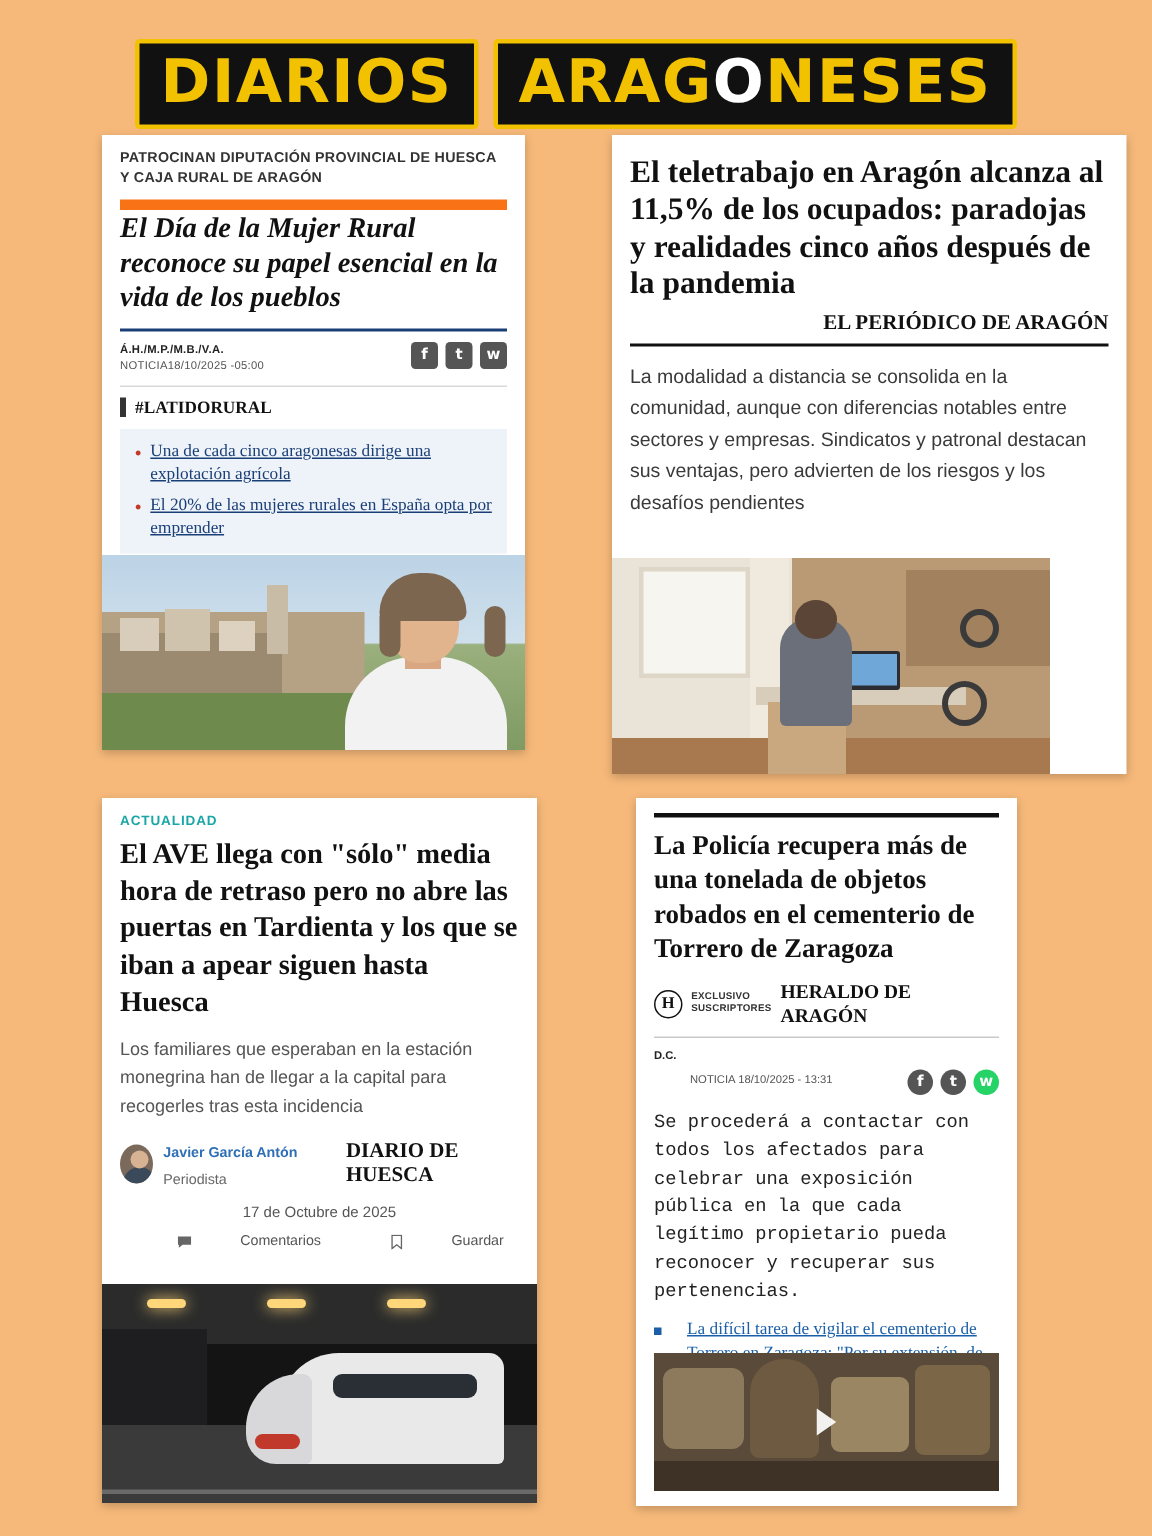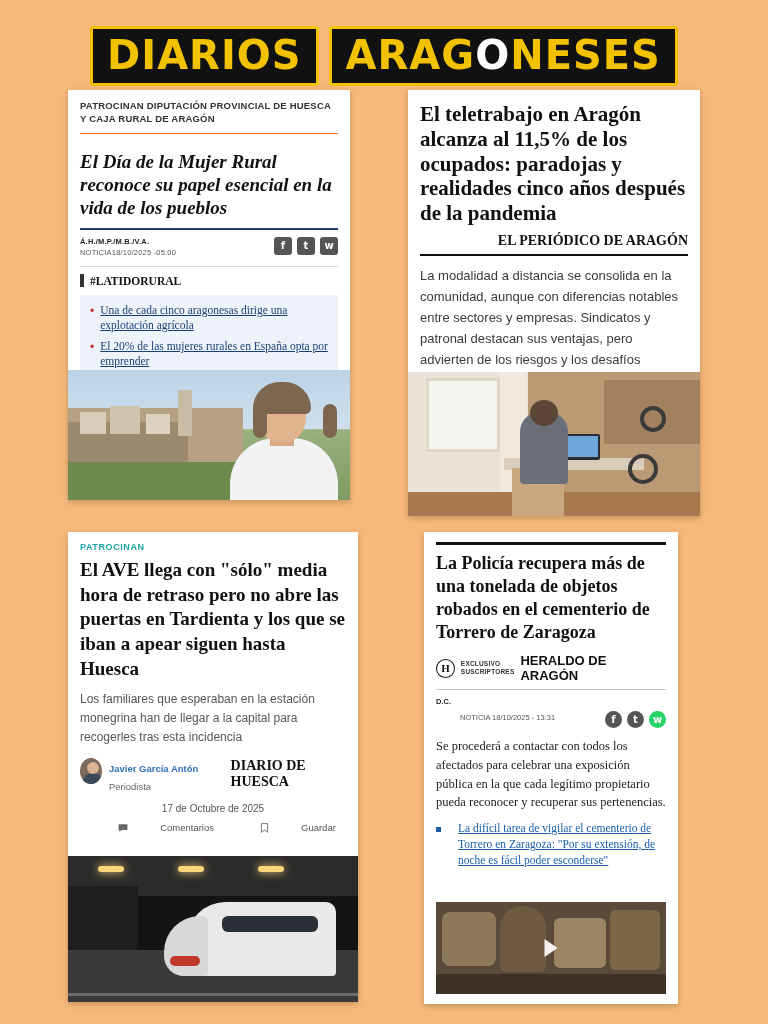--- a/index.html
+++ b/index.html
@@ -41,21 +41,21 @@
     box-shadow: 0 2px 6px rgba(0,0,0,0.22);
     overflow:hidden;
   }
   .pad { padding:10px 12px; }
 
   
   #card1 { left:68px; top:90px; width:282px; height:410px; }
   .c1-kicker {
     font-size:9.5px; font-weight:700; letter-spacing:.2px; color:#333;
     line-height:1.35; text-transform:uppercase;
-    border-bottom:1px solid #f97316; padding-bottom:7px; margin-bottom:16px;
+    border-bottom:7px solid #f97316; padding-bottom:7px; margin-bottom:1px;
   }
   .c1-title {
     font-family:"Liberation Serif", serif;
     font-style:italic; font-weight:700;
     font-size:19px; line-height:1.22; color:#111;
     padding-bottom:9px; border-bottom:2px solid #1a3f77;
   }
   .c1-byline { font-size:7.5px; font-weight:700; color:#222; letter-spacing:.2px; margin-top:7px;}
   .c1-date { font-size:7.5px; color:#555; margin-top:2px; letter-spacing:.2px;}
   .c1-meta-row { display:flex; align-items:center; justify-content:space-between; }
@@ -88,21 +88,21 @@
   .ph1-green { position:absolute; left:0; top:92px; width:180px; height:40px; background:#6f8a4d;}
   .ph1-person { position:absolute; right:8px; bottom:0; width:120px; height:126px; }
   .ph1-body { position:absolute; left:8px; bottom:0; width:108px; height:62px; background:#f2f2f2; border-radius:46px 46px 0 0;}
   .ph1-neck { position:absolute; left:48px; bottom:54px; width:24px; height:18px; background:#d9a882;}
   .ph1-head { position:absolute; left:36px; bottom:58px; width:48px; height:54px; background:#e2b48e; border-radius:50% 50% 45% 45%;}
   .ph1-hair { position:absolute; left:31px; bottom:86px; width:58px; height:32px; background:#7d6650; border-radius:28px 28px 6px 6px;}
   .ph1-hair2 { position:absolute; left:31px; bottom:62px; width:14px; height:34px; background:#7d6650; border-radius:8px;}
   .ph1-hair3 { position:absolute; right:5px; bottom:62px; width:14px; height:34px; background:#7d6650; border-radius:8px;}
 
   
-  #card2 { left:408px; top:90px; width:292px; height:426px; }
+  #card2 { left:408px; top:90px; width:343px; height:426px; }
   .c2-title {
     font-family:"Liberation Serif", serif; font-weight:700;
     font-size:21px; line-height:1.18; color:#111; margin-top:2px;
   }
   .c2-brand {
     font-family:"Liberation Serif", serif; font-weight:700; font-size:14px;
     text-align:right; color:#111; margin-top:7px; padding-bottom:5px;
     border-bottom:2px solid #111;
   }
   .c2-body { font-size:13px; line-height:1.62; color:#3a3a3a; margin-top:9px; }
@@ -125,21 +125,21 @@
   .ph2-floor { position:absolute; left:0; bottom:0; width:292px; height:24px; background:#a8794f;}
 
   
   #card3 { left:68px; top:532px; width:290px; height:470px; }
   .c3-kicker { color:#1aa6a6; font-size:9px; font-weight:700; letter-spacing:.6px; }
   .c3-title {
     font-family:"Liberation Serif", serif; font-weight:700;
     font-size:19px; line-height:1.3; color:#111; margin-top:6px;
   }
   .c3-sub { font-size:12px; line-height:1.55; color:#555; margin-top:9px; }
-  .c3-author { display:flex; align-items:flex-start; gap:7px; margin-top:12px; }
+  .c3-author { display:flex; align-items:center; gap:7px; margin-top:12px; }
   .avatar { width:26px;height:26px;border-radius:50%;background:#7b6a5c; position:relative; overflow:hidden;}
   .avatar::after{content:"";position:absolute;left:7px;top:4px;width:12px;height:12px;border-radius:50%;background:#d7b394;}
   .avatar::before{content:"";position:absolute;left:2px;bottom:0;width:22px;height:11px;border-radius:11px 11px 0 0;background:#3b4a5a;}
   .c3-brand { font-family:"Liberation Serif", serif; font-weight:700; font-size:14px; color:#111; margin-left:auto;}
   .c3-name { font-size:9.5px; color:#2f6fb5; font-weight:700;}
   .c3-role { font-size:9.5px; color:#666; }
   .c3-date { text-align:center; font-size:10px; color:#555; margin-top:9px; }
   .c3-actions { display:flex; justify-content:center; gap:18px; margin-top:8px; padding-bottom:8px; font-size:9.5px; color:#555; }
   .c3-actions span { display:flex; align-items:center; gap:4px;margin-left:28px; }
   #photo3 { position:absolute; left:0; bottom:0; width:290px; height:146px; overflow:hidden; background:#141414;}
@@ -157,25 +157,25 @@
   #card4 { left:424px; top:532px; width:254px; height:472px; }
   .c4-title {
     font-family:"Liberation Serif", serif; font-weight:700;
     font-size:18px; line-height:1.28; color:#111;
     border-top:3px solid #111; padding-top:7px;
   }
   .c4-brandrow { display:flex; align-items:center; gap:6px; margin-top:9px; padding-bottom:6px; border-bottom:1px solid #c9c9c9;}
   .h-badge { width:19px;height:19px;border-radius:50%;border:1.5px solid #111; display:flex;align-items:center;justify-content:center;
     font-family:"Liberation Serif", serif; font-weight:700; font-size:11px; color:#111;}
   .excl { font-size:6.5px; font-weight:700; color:#333; line-height:1.25; letter-spacing:.2px;}
-  .c4-brand { font-family:Liberation Sans, sans-serif; font-weight:700; font-size:13px; color:#111; margin-left:auto;}
+  .c4-brand { font-family:Liberation Serif, serif; font-weight:700; font-size:13px; color:#111; margin-left:auto;}
   .c4-byline { font-size:7.5px; font-weight:700; color:#222; margin-top:7px;}
   .c4-metarow { display:flex; align-items:center; justify-content:space-between; margin-top:1px;}
   .c4-date { font-size:7.5px; color:#555;padding-left:24px; }
-  .c4-body { font-family:Liberation Serif, serif; font-size:12.5px; line-height:1.5; color:#222; margin-top:9px; }
+  .c4-body { font-family:Liberation Mono, monospace; font-size:12.5px; line-height:1.5; color:#222; margin-top:9px; }
   .c4-links { margin-top:9px; display:flex; gap:17px; }
   .c4-links a { font-family:"Liberation Serif", serif; font-size:11.5px; color:#1a5fa8; text-decoration:underline; line-height:1.38;}
   .sqb { width:5px;height:5px;background:#1a5fa8; margin-top:6px; flex:0 0 auto;}
   #photo4 { position:absolute; left:12px; bottom:10px; width:230px; height:92px; overflow:hidden; background:#5a4a39;}
   .ph4-a { position:absolute; left:6px; top:10px; width:54px; height:54px; background:#8d7a5d; border-radius:8px;}
   .ph4-b { position:absolute; left:64px; top:4px; width:46px; height:66px; background:#6e5a41; border-radius:22px 22px 6px 6px;}
   .ph4-c { position:absolute; left:118px; top:16px; width:52px; height:50px; background:#9b8664; border-radius:6px;}
   .ph4-d { position:absolute; left:174px; top:8px; width:50px; height:60px; background:#7b6647; border-radius:6px;}
   .ph4-e { position:absolute; left:0; bottom:0; width:230px; height:20px; background:#3e3226;}
   .play {
@@ -269,21 +269,21 @@
       <div class="ph2-head"></div>
     <div class="ph2-bike">
         <div class="ph2-bw1"></div>
         <div class="ph2-bw2"></div>
       </div>
   </div>
 </div>
 
 <div class="card" id="card3">
   <div class="pad">
-    <div class="c3-kicker">PATROCINAN</div>
+    <div class="c3-kicker">ACTUALIDAD</div>
     <div class="c3-title">El AVE llega con "sólo" media hora de retraso pero no abre las puertas en Tardienta y los que se iban a apear siguen hasta Huesca</div>
     <div class="c3-sub">Los familiares que esperaban en la estación monegrina han de llegar a la capital para recogerles tras esta incidencia</div>
     <div class="c3-author">
       <div class="avatar"></div>
       <div>
         <span class="c3-name">Javier García Antón</span>
         <span class="c3-role">Periodista</span>
       </div>
       <div class="c3-brand">DIARIO DE HUESCA</div>
     </div>

